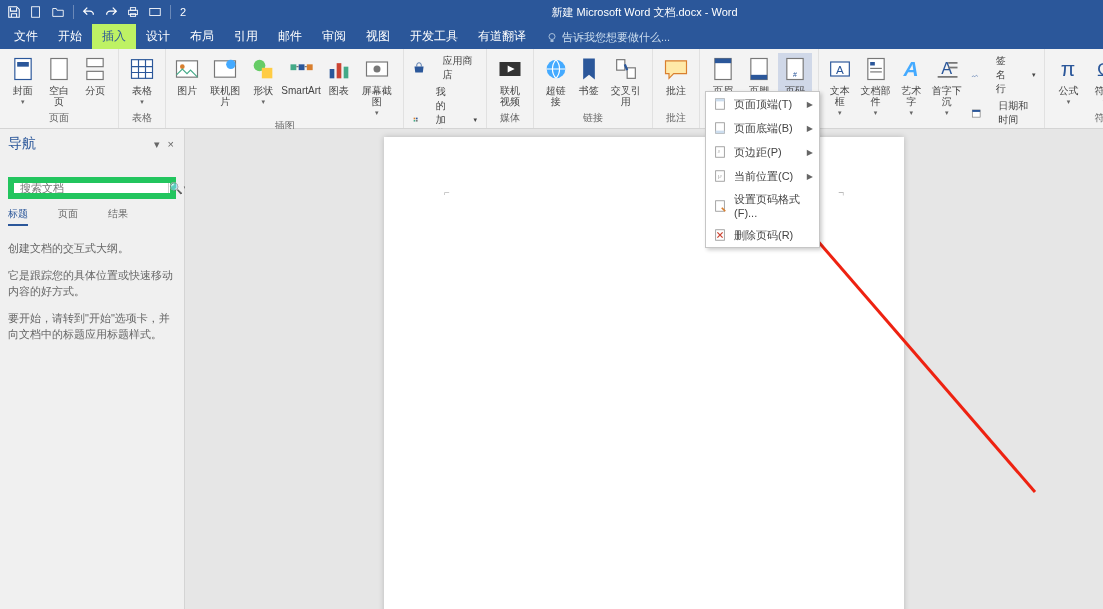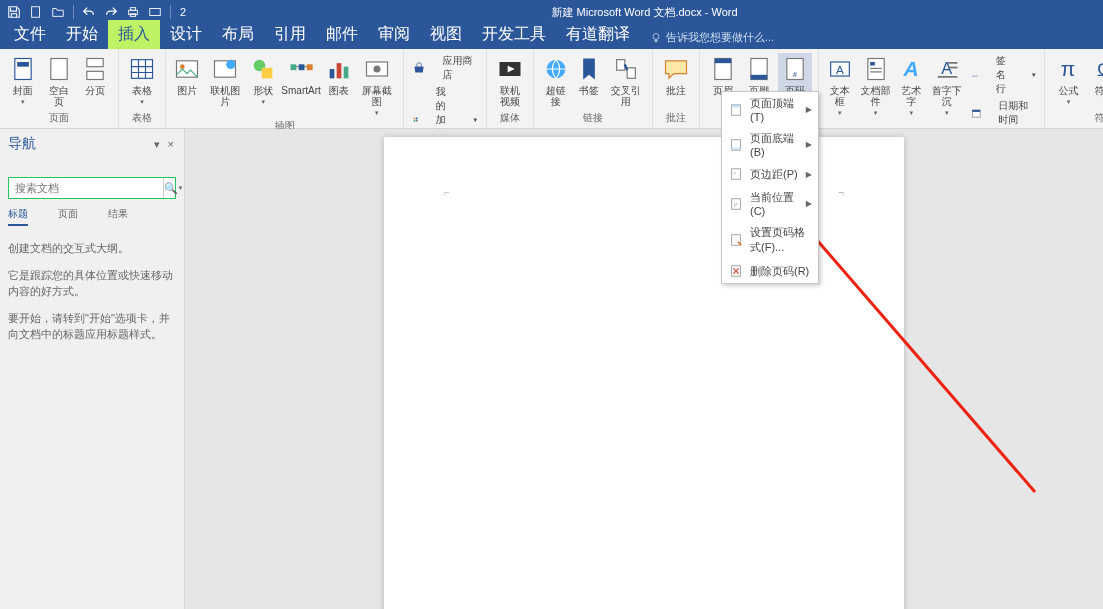--- a/index.html
+++ b/index.html
@@ -6,21 +6,21 @@
 body { background: #e6e6e6; width: 1103px; height: 609px; overflow: hidden; position: relative; }
 
 .titlebar { background: #2b579a; height: 24px; display: flex; align-items: center; padding: 0 4px; color: #fff; font-size: 11px; }
 .qat { display: flex; gap: 2px; align-items: center; }
 .qat-btn { width: 20px; height: 20px; display: flex; align-items: center; justify-content: center; cursor: pointer; }
 .qat-btn svg { width: 14px; height: 14px; fill: #fff; }
 .qat-sep { width: 1px; height: 14px; background: rgba(255,255,255,0.3); margin: 0 3px; }
 .title-text { flex: 1; text-align: center; }
 
 .menubar { background: #2b579a; height: 25px; display: flex; align-items: flex-end; padding-left: 4px; }
-.menu-tab { padding: 4px 10px; font-size: 16px; color: #fff; cursor: pointer; }
+.menu-tab { padding: 4px 10px; font-size: 12px; color: #fff; cursor: pointer; }
 .menu-tab.active { background: #bef264; color: #2b579a; }
 .menu-tell { margin-left: 10px; color: #cde; font-size: 11px; display: flex; align-items: center; gap: 4px; padding-bottom: 4px; }
 .menu-tell svg { width: 12px; height: 12px; fill: #cde; }
 
 .ribbon { background: #f3f3f3; height: 80px; border-bottom: 1px solid #d4d4d4; display: flex; }
 .ribbon-group { border-right: 1px solid #e1e1e1; padding: 2px 6px; display: flex; flex-direction: column; }
 .ribbon-buttons { flex: 1; display: flex; align-items: flex-start; gap: 2px; padding-top: 2px; }
 .group-label { font-size: 10px; text-align: center; color: #666; padding-bottom: 1px; }
 .rb-btn { display: flex; flex-direction: column; align-items: center; gap: 2px; padding: 2px 3px; cursor: pointer; min-width: 28px; }
 .rb-btn-icon { width: 20px; height: 20px; display: flex; align-items: center; justify-content: center; }
@@ -30,36 +30,36 @@
 .rb-small-stack { display: flex; flex-direction: column; gap: 1px; }
 .rb-small { display: flex; align-items: center; gap: 17px; padding: 1px 3px; cursor: pointer; font-size: 10px; color: #444; }
 .rb-small-icon { width: 14px; height: 14px; display: flex; align-items: center; justify-content: center; }
 
 .content-area { display: flex; height: calc(100% - 129px); }
 .nav-pane { width: 185px; background: #f0f0f0; border-right: 1px solid #d4d4d4; padding: 6px 8px; display: flex; flex-direction: column; }
 .nav-header { display: flex; align-items: center; justify-content: space-between; margin-bottom: 24px; }
 .nav-title { font-size: 14px; color: #2b579a; }
 .nav-ctrls { display: flex; gap: 4px; color: #666; font-size: 11px; }
 .nav-ctrl { cursor: pointer; padding: 0 2px; }
-.nav-search { display: flex; border: 1px solid #22c55e; background: #fff; height: 22px; margin-bottom: 8px; }
+.nav-search { display: flex; border: 6px solid #22c55e; background: #fff; height: 22px; margin-bottom: 8px; }
 .nav-search input { flex: 1; border: none; outline: none; padding: 0 6px; font-size: 11px; }
 .nav-search-btn { width: 22px; border-left: 1px solid #ccc; display: flex; align-items: center; justify-content: center; cursor: pointer; color: #666; font-size: 11px; }
 .nav-tabs { display: flex; gap: 30px; font-size: 10px; margin-bottom: 14px; }
 .nav-tab { color: #666; cursor: pointer; padding-bottom: 3px; }
 .nav-tab.active { color: #2b579a; border-bottom: 2px solid #2b579a; }
 .nav-body { font-size: 11px; color: #666; line-height: 1.5; }
 .nav-body p { margin-bottom: 10px; }
 
 .doc-area { flex: 1; background: #e6e6e6; position: relative; display: flex; justify-content: center; padding-top: 8px; }
 .page { width: 520px; height: 700px; background: #fff; box-shadow: 0 0 6px rgba(0,0,0,0.2); position: relative; }
 .page-marks { position: absolute; color: #bbb; font-size: 10px; }
 .page-marks.tl { top: 50px; left: 60px; }
 .page-marks.tr { top: 50px; right: 60px; }
 
-.dropdown-menu { position: absolute; top: 91px; left: 721px; width: 98px; background: #fff; border: 1px solid #c6c6c6; box-shadow: 2px 2px 4px rgba(0,0,0,0.2); z-index: 100; }
+.dropdown-menu { position: absolute; top: 91px; left: 705px; width: 115px; background: #fff; border: 1px solid #c6c6c6; box-shadow: 2px 2px 4px rgba(0,0,0,0.2); z-index: 100; }
 .dd-item { display: flex; align-items: center; padding: 4px 6px; font-size: 11px; color: #444; cursor: pointer; gap: 6px; position: relative; }
 .dd-icon { width: 16px; height: 16px; display: flex; align-items: center; justify-content: center; }
 .dd-icon svg { width: 14px; height: 14px; }
 .dd-label { flex: 1; }
 .dd-arrow { font-size: 8px; color: #666; }
 
 .red-arrow { position: absolute; top: 172px; left: 755px; z-index: 50; pointer-events: none; }
 
 
 .ic-blue { fill: #2b579a; }

